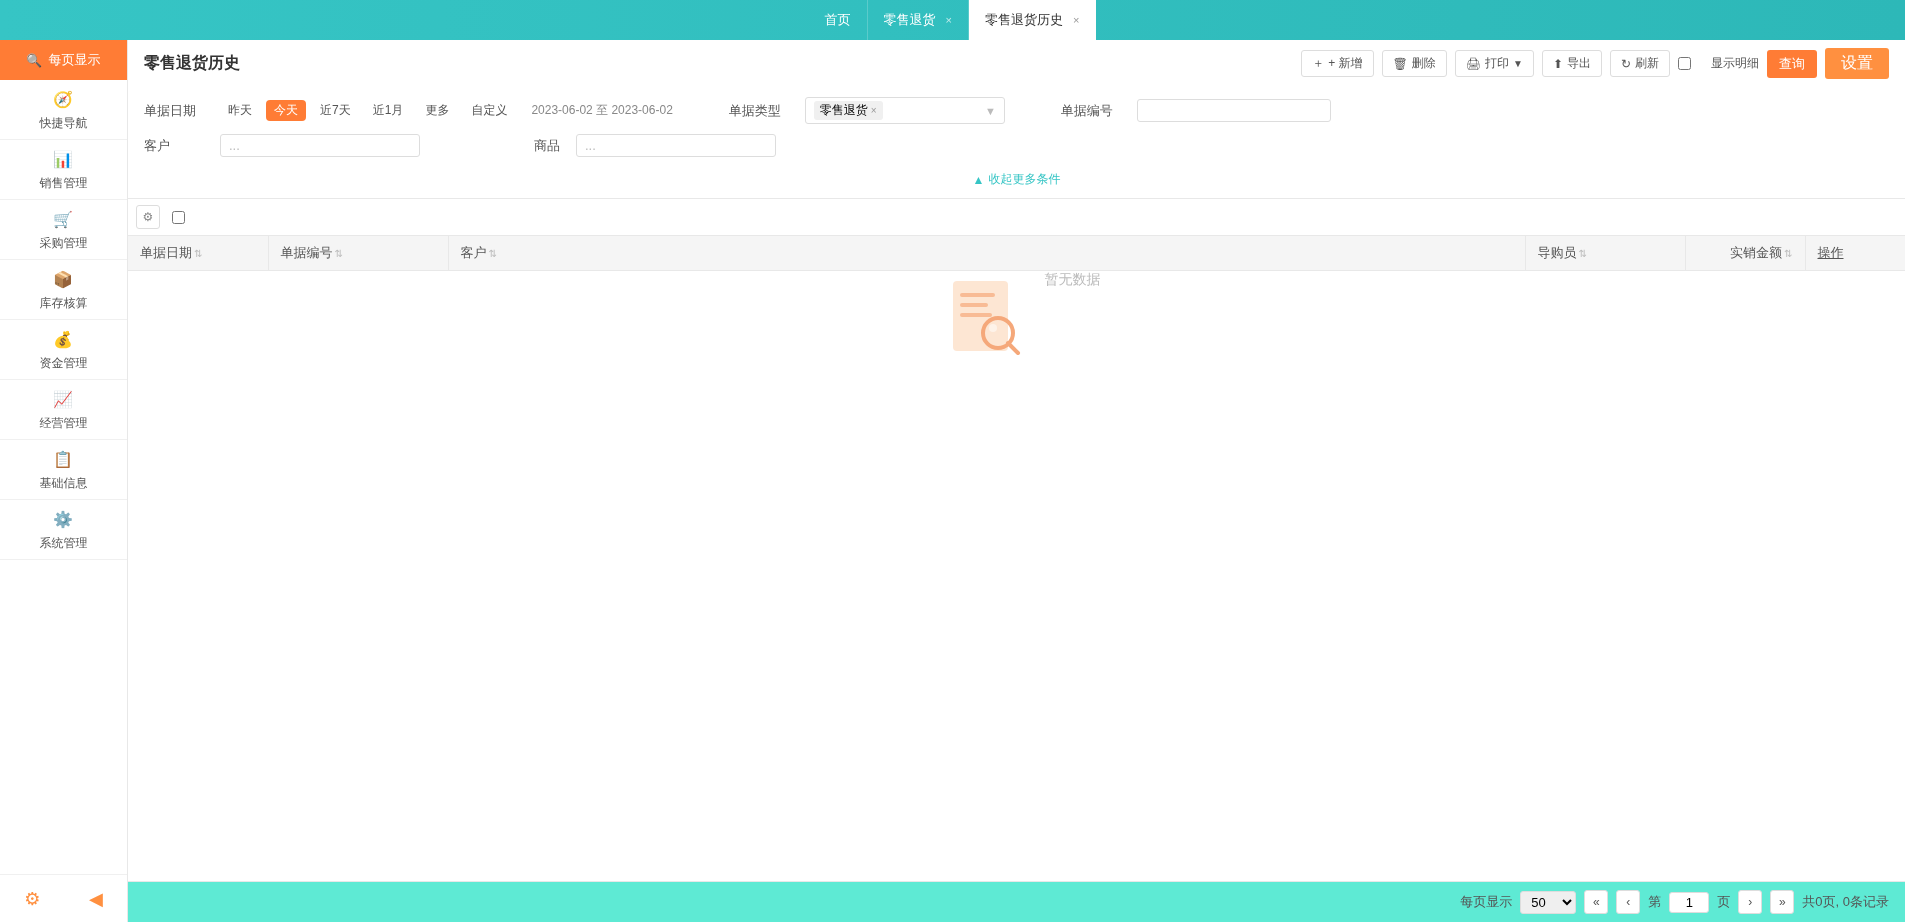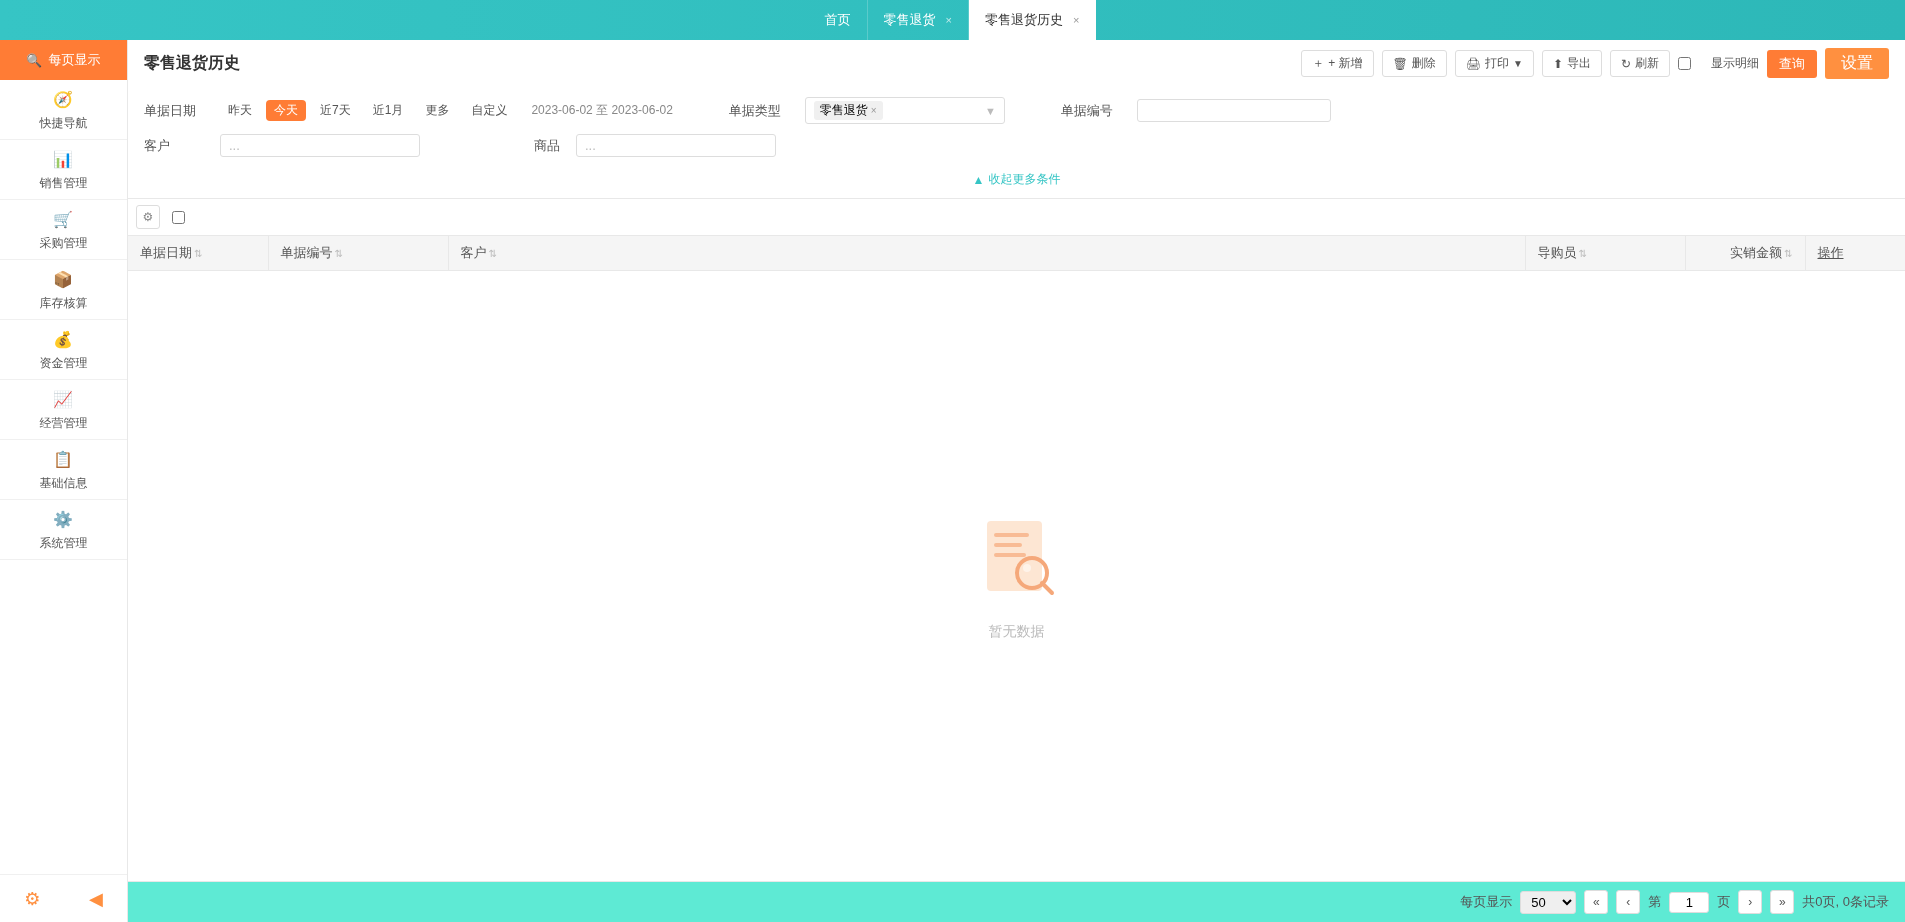--- a/index.html
+++ b/index.html
@@ -296,22 +296,21 @@
       white-space: nowrap;
     }
     th:last-child { border-right: none; text-decoration: underline; }
     .th-sort { cursor: pointer; display: flex; align-items: center; gap: 2px; }
     .sort-icon { color: #bbb; font-size: 10px; }
 
     
     .empty-state {
       flex: 1;
       display: flex;
-      flex-direction: column;
-      align-items: center;
+      flex-direction: row;
       justify-content: center;
       color: #bbb;
       font-size: 14px;
       gap: 12px;
     }
     .empty-icon {
       width: 100px;
       height: 100px;
     }
 

